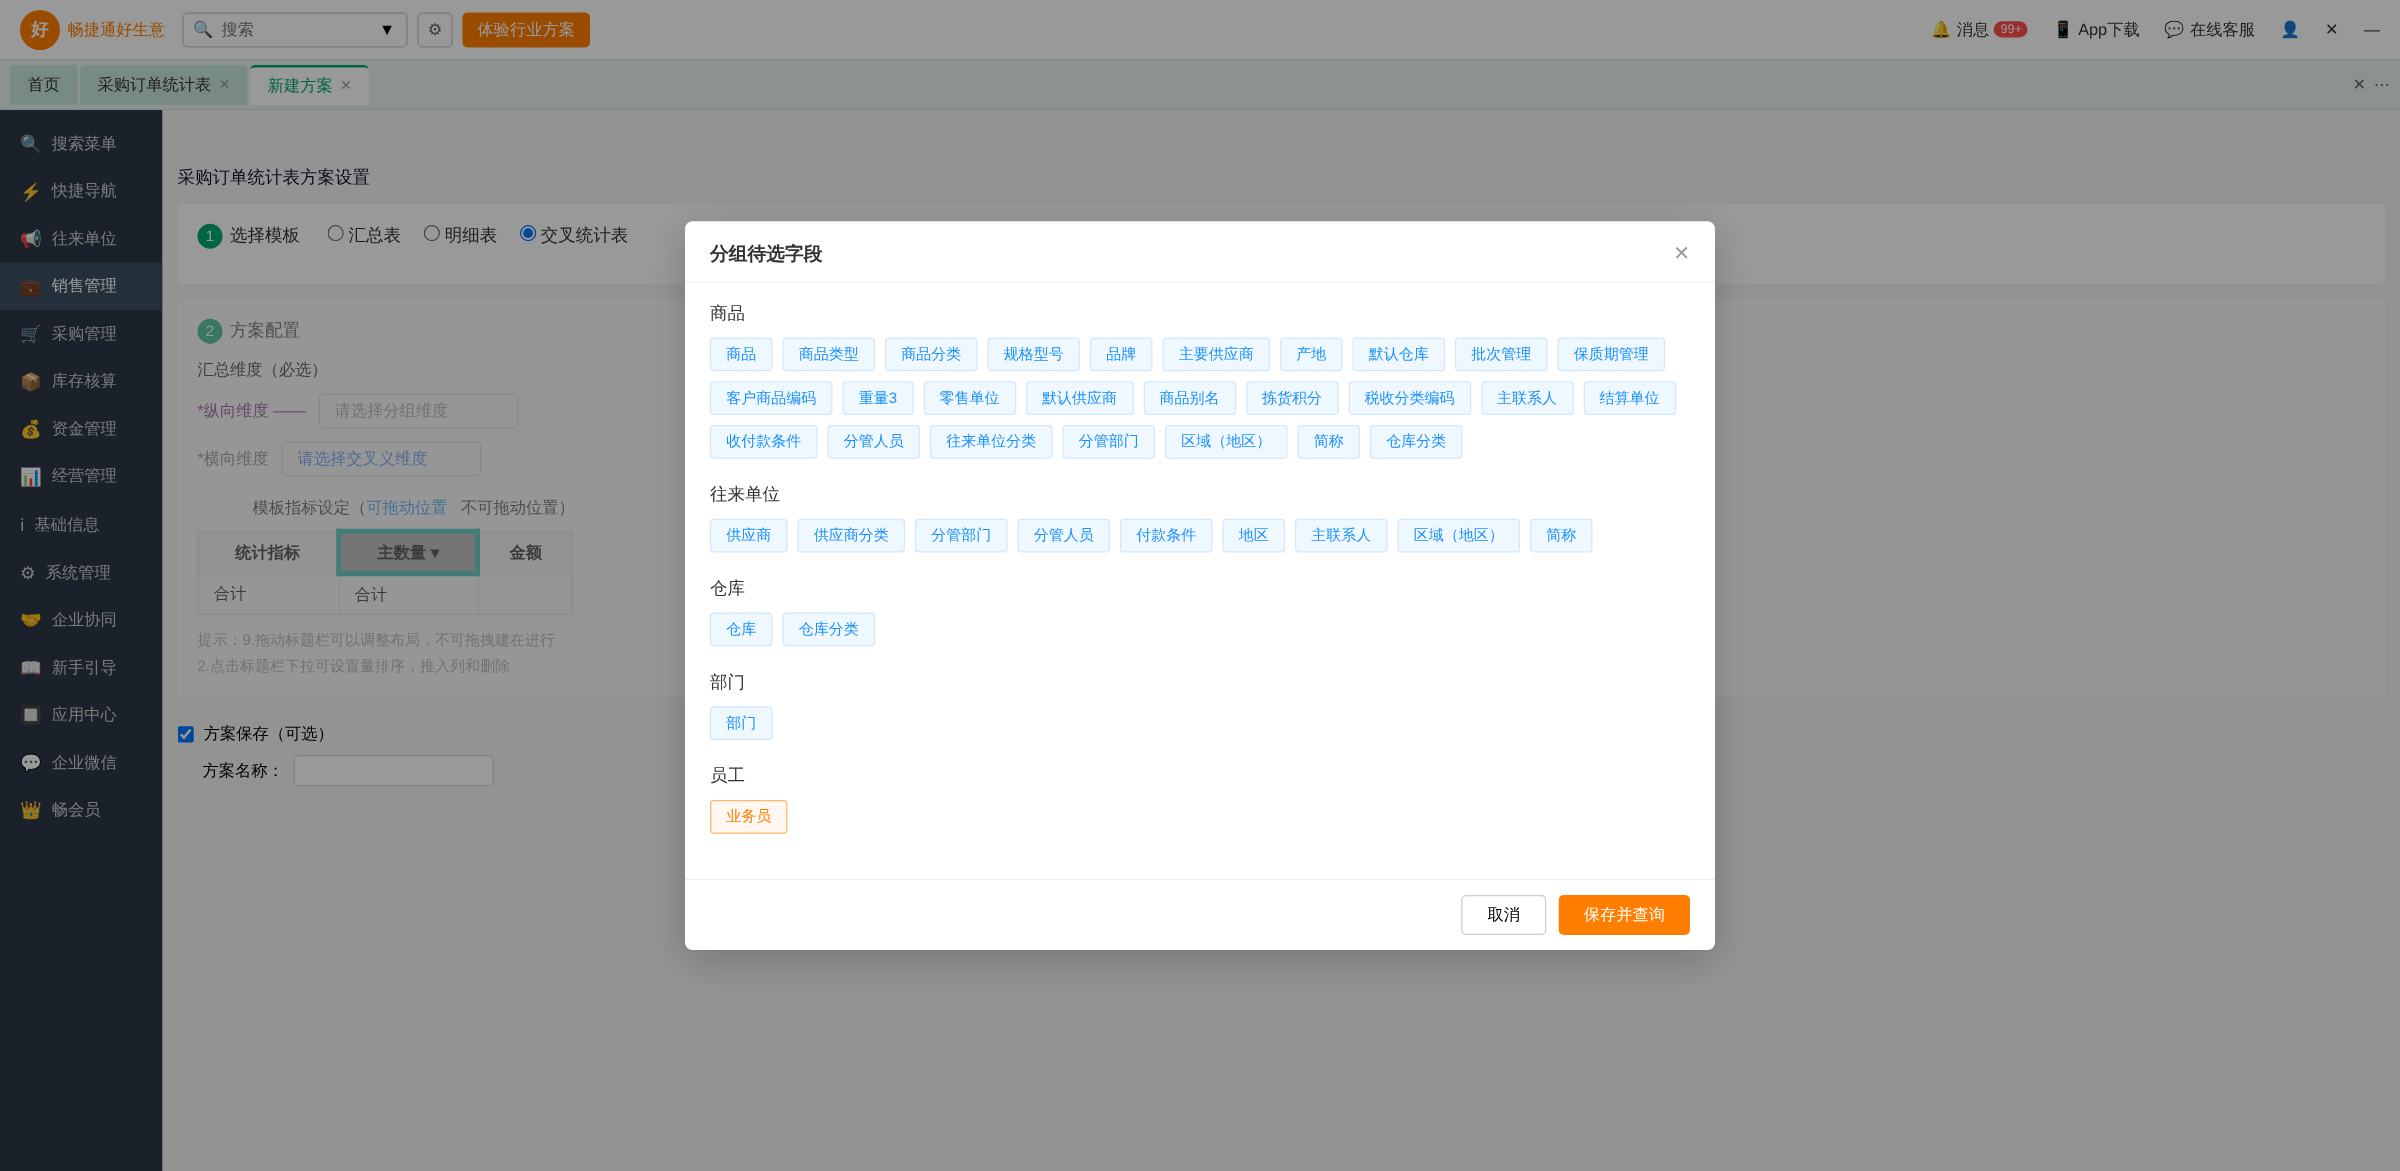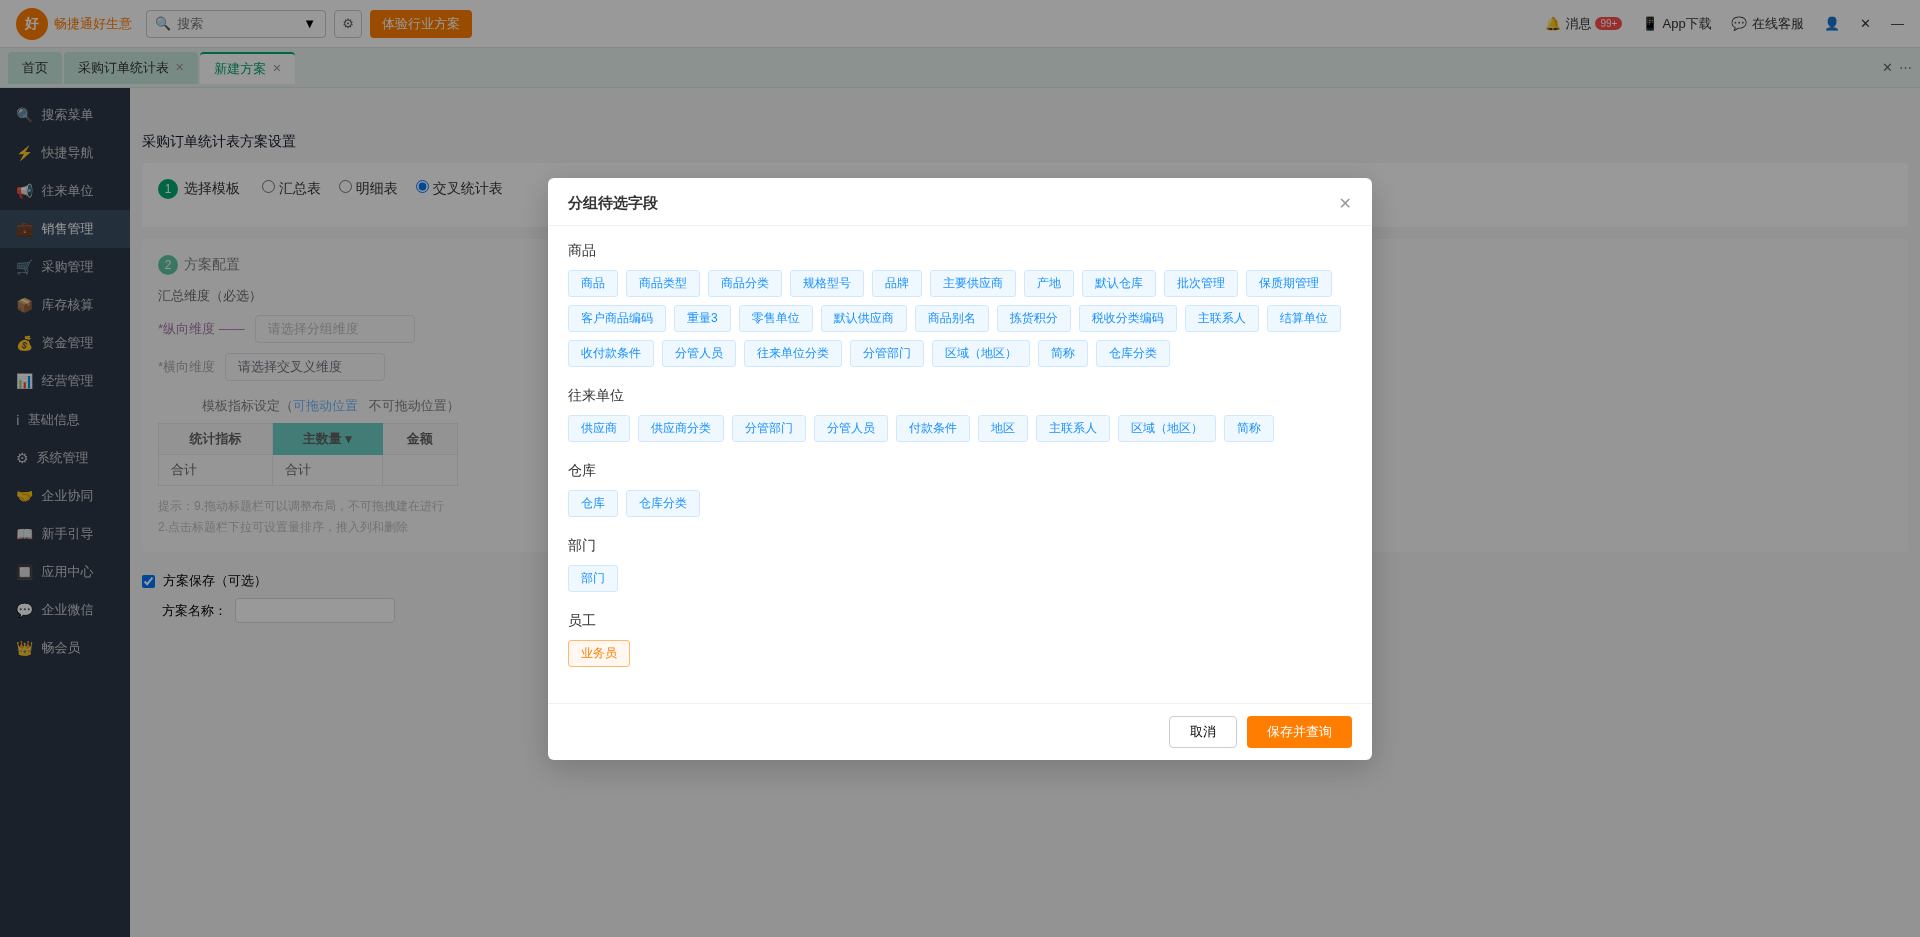--- a/index.html
+++ b/index.html
@@ -431,30 +431,30 @@
         <span class="step-num">2</span>
         <span>方案配置</span>
       </div>
       <div style="margin-bottom:10px; font-size:13px;">汇总维度（必选）</div>
       <div style="display:flex; align-items:center; gap:10px; margin-bottom:10px;">
         <span style="color:#701a75;">*纵向维度 ——</span>
         <div style="border:1px solid #d9d9d9; border-radius:4px; padding:4px 12px; min-width:160px; color:#999;">请选择分组维度</div>
       </div>
       <div style="display:flex; align-items:center; gap:10px; margin-bottom:16px;">
         <span style="color:#737373;">*横向维度</span>
-        <div style="border:1px solid #d9d9d9; border-radius:4px; padding:4px 12px; min-width:160px; color:#0f172a;">请选择交叉义维度</div>
+        <div style="border:1px solid #d9d9d9; border-radius:4px; padding:4px 12px; min-width:160px; color:#3b82f6;">请选择交叉义维度</div>
       </div>
       <div style="margin-bottom:8px; font-size:13px; color:#333;margin-left:44px;">
         模板指标设定（<span style="color:#1890ff; cursor:pointer;">可拖动位置</span> &nbsp; <span>不可拖动位置</span>）
       </div>
       <table style="border-collapse:collapse; min-width:300px;">
         <thead>
           <tr>
             <th style="border:1px solid #e0e0e0; padding:6px 12px; background:#f5f5f5;">统计指标</th>
-            <th style="border:1px solid #14b8a6; padding:6px 12px; background:#14b8a6;">主数量 ▾</th>
+            <th style="border:4px solid #14b8a6; padding:6px 12px; background:#a3a3a3;">主数量 ▾</th>
             <th style="border:1px solid #e0e0e0; padding:6px 12px; background:#f5f5f5;">金额</th>
           </tr>
         </thead>
         <tbody>
           <tr>
             <td style="border:1px solid #e0e0e0; padding:6px 12px;">合计</td>
             <td style="border:1px solid #e0e0e0; padding:6px 12px;">合计</td>
             <td style="border:1px solid #e0e0e0; padding:6px 12px;"></td>
           </tr>
         </tbody>

